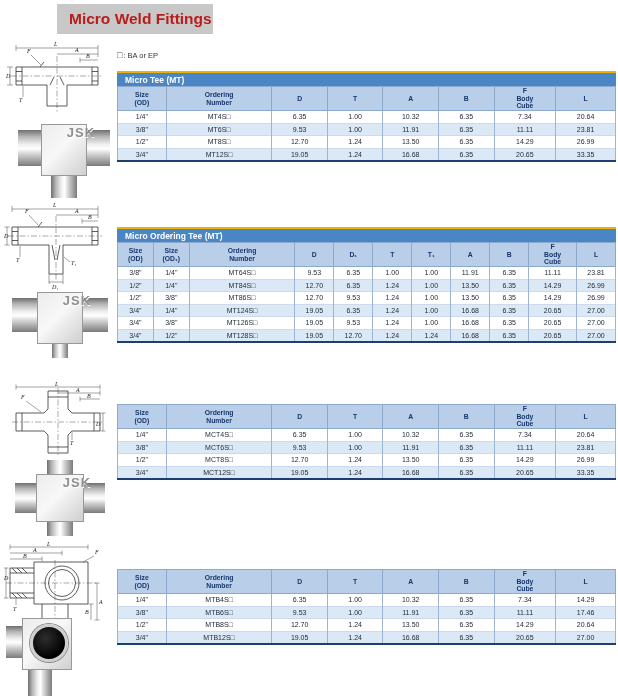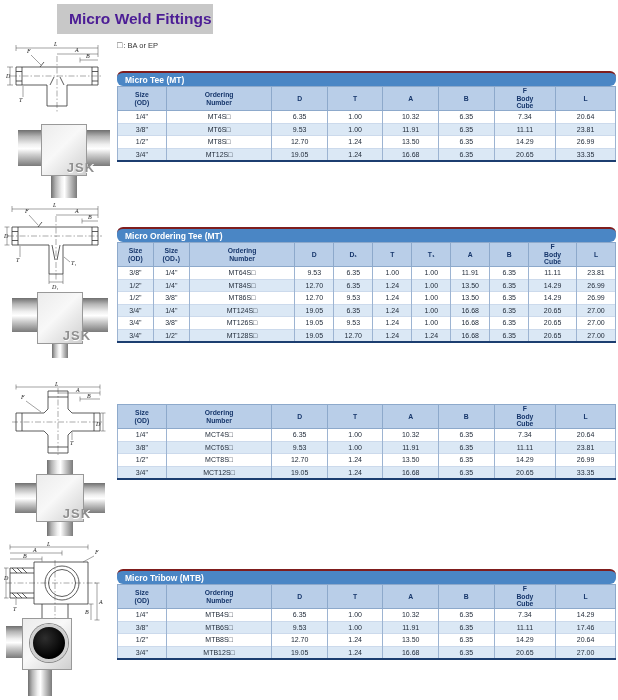--- a/index.html
+++ b/index.html
@@ -2,31 +2,31 @@
 <html><head>
 <meta charset="utf-8">
 <style>
   html,body{margin:0;padding:0;background:#ffffff;}
   .page{position:relative;width:618px;height:700px;background:#ffffff;overflow:hidden;
         font-family:"Liberation Sans",sans-serif;}
 
   
   .banner{position:absolute;left:57px;top:4px;width:156px;height:30px;background:#c8c8c8;
           display:flex;align-items:center;padding-left:12px;box-sizing:border-box;}
-  .banner span{font-size:15.5px;font-weight:bold;color:#4c1d95;letter-spacing:0px;}
+  .banner span{font-size:15.5px;font-weight:bold;color:#b91c1c;letter-spacing:0px;}
 
   
-  .legend{position:absolute;left:117px;top:40px;font-size:7.5px;color:#333;}
+  .legend{position:absolute;left:117px;top:50px;font-size:7.5px;color:#333;}
   .legend .sym{font-size:9px;color:#555;margin-right:1px;}
 
   
   .tbl{position:absolute;left:117px;width:499px;}
   .tbl-title{background:#4a86c5;color:#ffffff;font-weight:bold;font-size:8.5px;
-             height:15px;line-height:15px;padding-left:8px;border-top:2px solid #7f1d1d;
-             box-sizing:border-box;border-radius:6px;}
+             height:15px;line-height:15px;padding-left:8px;border-top:2px solid #eab308;
+             box-sizing:border-box;}
   .tbl table{border-collapse:collapse;width:100%;table-layout:fixed;
              border-bottom:2px solid #1c3e70;border-left:1px solid #8da9cb;border-right:1px solid #8da9cb;}
   .tbl th{background:#b9cee8;color:#16366b;font-size:6.8px;font-weight:bold;
           white-space:pre-line;height:23px;vertical-align:middle;line-height:1.1;
           border:1px solid #8da9cb;padding:0;text-align:center;}
   .tbl td{font-size:7px;color:#232d3b;text-align:center;height:11.5px;padding:0;
           border-left:1px solid #9db4d2;border-right:1px solid #9db4d2;
           border-top:1px solid #ccdaec;line-height:11.5px;
           white-space:nowrap;overflow:hidden;}
   .tbl tbody tr:nth-child(even) td{background:#dbe8f5;}
@@ -42,21 +42,21 @@
   
   .diagram{position:absolute;}
   .diagram svg{display:block;}
   .dim-text{font-family:"Liberation Serif",serif;font-style:italic;font-size:6px;fill:#222;}
 
   
   .photo{position:absolute;}
   .tube-h{position:absolute;background:linear-gradient(180deg,#6f6f6f 0%,#b5b5b5 18%,#efefef 40%,#ffffff 52%,#d0d0d0 68%,#7a7a7a 100%);}
   .tube-v{position:absolute;background:linear-gradient(90deg,#6f6f6f 0%,#b5b5b5 18%,#efefef 40%,#ffffff 52%,#d0d0d0 68%,#7a7a7a 100%);}
   .cube{position:absolute;background:linear-gradient(135deg,#ececec 0%,#f8f8f8 45%,#cfcfcf 100%);
-        border:1px solid #999;box-sizing:border-box;display:flex;align-items:flex-end;justify-content:center;z-index:2;padding-left:34px;}
+        border:1px solid #999;box-sizing:border-box;display:flex;align-items:flex-start;justify-content:center;z-index:2;padding-left:34px;}
   .brand{color:#8f8f8f;font-weight:bold;font-size:13px;letter-spacing:1px;text-shadow:0.5px 0.5px 0 #ffffff;}
   .port{position:absolute;border-radius:50%;background:radial-gradient(circle at 38% 35%,#2e2e2e 0%,#000000 70%);
         border:3px solid #cfcfcf;box-shadow:0 0 0 1px #8a8a8a;box-sizing:border-box;z-index:3;}
 </style>
 </head>
 <body>
 
 <div class="page">
 
   <div class="banner">
@@ -445,21 +445,20 @@
       <text class="dim-text" x="81" y="72">B</text>
     </svg>
   </div>
   <div class="photo" style="left:6px;top:616px;width:66px;height:80px;">
     <div class="tube-h" style="left:0;top:10px;width:20px;height:32px;"></div>
     <div class="tube-v" style="left:22px;top:54px;width:24px;height:26px;"></div>
     <div class="cube" style="left:16px;top:2px;width:50px;height:52px;"></div>
     <div class="port" style="left:24px;top:8px;width:38px;height:38px;"></div>
   </div>
   <div class="tbl" style="top:569px;">
-    <div class="tbl-title">Micro Tribow  (MTB)</div>
     <table class="t8">
       <thead>
           <tr>
             <th>Size
 (OD)</th>
             <th>Ordering
 Number</th>
             <th>D</th>
             <th>T</th>
             <th>A</th>

